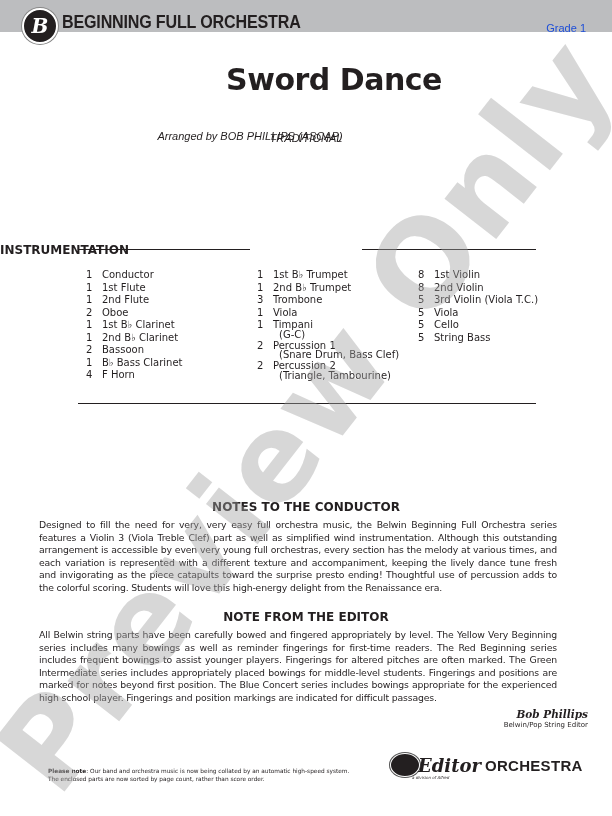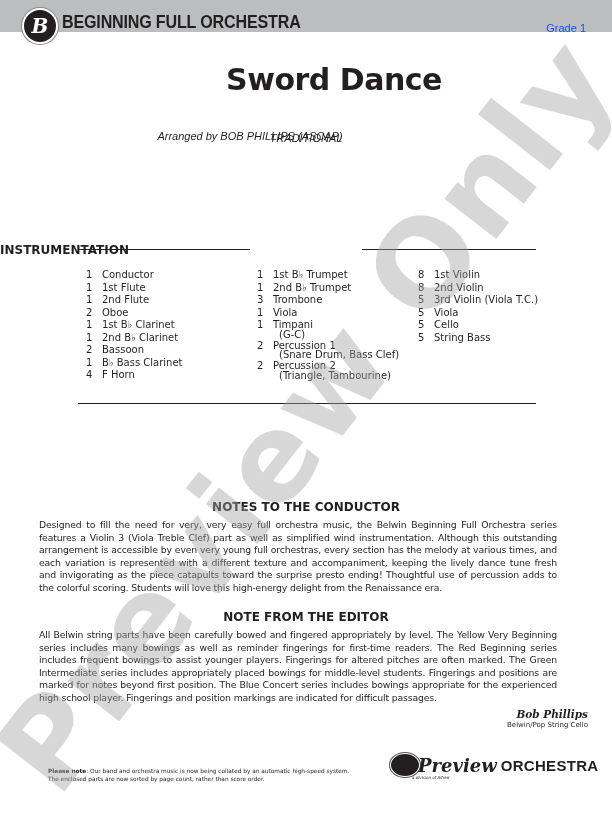--- a/index.html
+++ b/index.html
@@ -148,27 +148,27 @@
 </div>
 
 <div class="inst-bottom"></div>
 
 <div class="section-heading" style="top:500px;">NOTES TO THE CONDUCTOR</div>
 <div class="para" style="top:519px;">Designed to fill the need for very, very easy full orchestra music, the Belwin Beginning Full Orchestra series features a Violin 3 (Viola Treble Clef) part as well as simplified wind instrumentation. Although this outstanding arrangement is accessible by even very young full orchestras, every section has the melody at various times, and each variation is represented with a different texture and accompaniment, keeping the lively dance tune fresh and invigorating as the piece catapults toward the surprise presto ending! Thoughtful use of percussion adds to the colorful scoring. Students will love this high-energy delight from the Renaissance era.</div>
 
 <div class="section-heading" style="top:610px;">NOTE FROM THE EDITOR</div>
 <div class="para" style="top:629px;">All Belwin string parts have been carefully bowed and fingered appropriately by level. The Yellow Very Beginning series includes many bowings as well as reminder fingerings for first-time readers. The Red Beginning series includes frequent bowings to assist younger players. Fingerings for altered pitches are often marked. The Green Intermediate series includes appropriately placed bowings for middle-level students. Fingerings and positions are marked for notes beyond first position. The Blue Concert series includes bowings appropriate for the experienced high school player. Fingerings and position markings are indicated for difficult passages.</div>
 <div class="signature">Bob Phillips</div>
-<div class="signature-title">Belwin/Pop String Cello</div>
+<div class="signature-title">Belwin/Pop String Editor</div>
 
 <div class="footnote">
   <div><b>Please note</b><span>: Our band and orchestra music is now being collated by an automatic high-speed system.</span></div>
   <div>The enclosed parts are now sorted by page count, rather than score order.</div>
 </div>
 
 <div class="footer-logo">
   <div class="footer-emblem"></div>
-  <span class="footer-brand">Preview</span>
+  <span class="footer-brand">Editor</span>
   <span class="footer-orch">ORCHESTRA</span>
 </div>
 <div class="footer-tag">a division of Alfred</div>
 
 <div class="watermark">Preview Only</div>
 
 </body></html>

